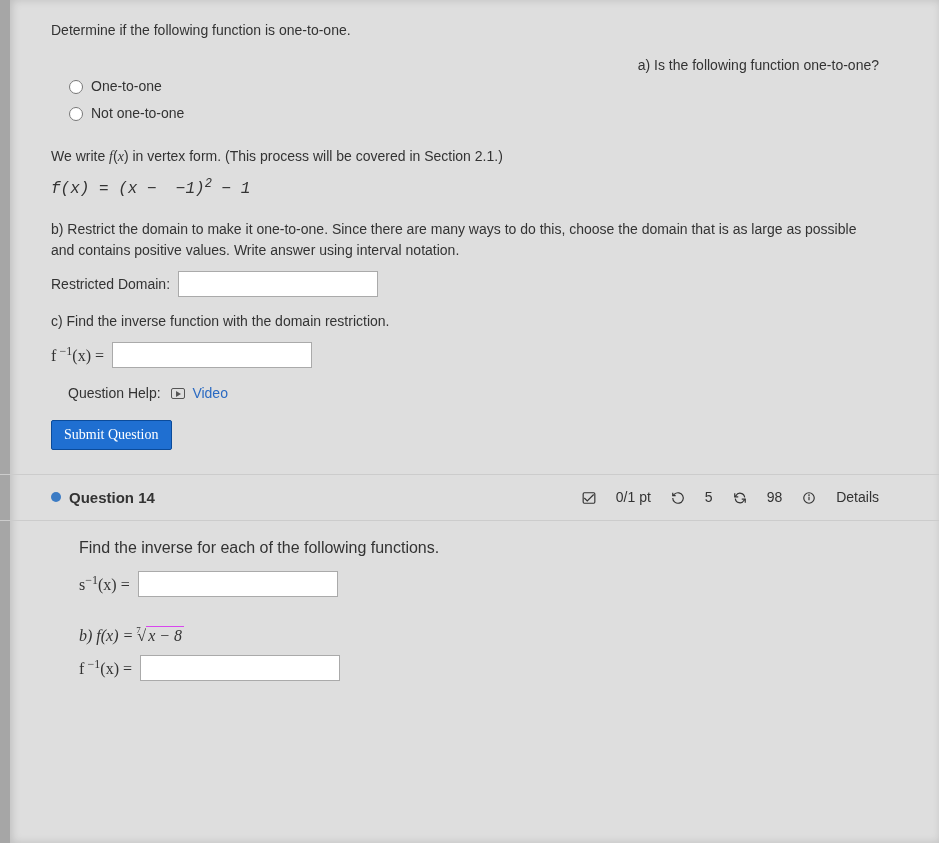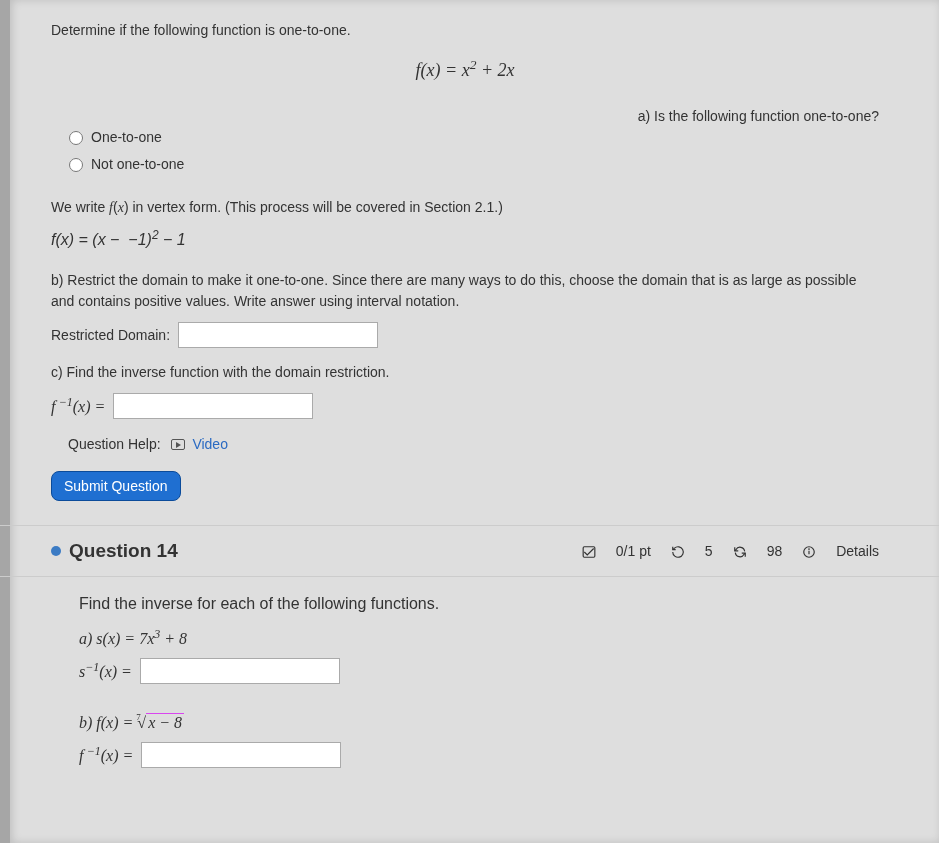--- a/index.html
+++ b/index.html
@@ -54,21 +54,21 @@
       font-size: 14px;
     }
     .radio-opt input[type="radio"] {
       width: 14px;
       height: 14px;
     }
     .explain {
       margin: 14px 0 8px;
     }
     .mathline {
-      font-family: Liberation Sans, sans-serif;
+      font-family: Liberation Mono, monospace;
       font-style: italic;
       font-size: 16px;
       margin: 2px 0 18px;
     }
     .part-text {
       margin: 10px 0;
     }
     .input-row {
       display: flex;
       align-items: center;
@@ -81,21 +81,20 @@
     .text-input {
       border: 1px solid #aaa;
       background: #fff;
       height: 26px;
       width: 200px;
       padding: 2px 6px;
       font-size: 14px;
     }
     .inv-label {
       font-family: 'Times New Roman', serif;
-      font-style: italic;
       font-size: 16px;
     }
     .help-row {
       margin: 14px 17px;
       font-size: 14px;
     }
     .help-row a {
       color: #2a6ac2;
       text-decoration: none;
     }
@@ -118,21 +117,22 @@
       border-top: 3px solid transparent;
       border-bottom: 3px solid transparent;
     }
     .submit-btn {
       background: #1f6fd1;
       color: #fff;
       border: 1px solid #0b4b9a;
       padding: 6px 12px;
       font-size: 14px;
       cursor: pointer;
-      border-radius: 8px;
+      border-radius: 2px;
+      font-family: Liberation Serif, serif;
     }
     .submit-wrap {
       margin: 16px 0 24px;
     }
     .divider {
       border-top: 1px solid #ccc;
       margin: 10px -60px 0 -90px;
     }
     .question-header {
       display: flex;
@@ -141,21 +141,21 @@
       padding: 14px 0 14px;
       border-bottom: 1px solid #ccc;
       margin: 0 -60px 18px -90px;
       padding-left: 90px;
       padding-right: 60px;
     }
     .qh-left {
       display: flex;
       align-items: center;
       gap: 8px;
-      font-size: 19px;
+      font-size: 15px;
       font-weight: bold;
     }
     .dot {
       width: 10px;
       height: 10px;
       border-radius: 50%;
       background: #3b7bc4;
       display: inline-block;
     }
     .qh-right {
@@ -191,23 +191,20 @@
       margin-bottom: 30px;
     }
   </style>
 </head>
 <body>
 
 <div class="page dim-overlay">
 
   <div class="question-body">
     <div class="prompt">Determine if the following function is one-to-one.</div>
-    <div class="equation-center">
-      <span style="font-style:italic">f</span>(<span style="font-style:italic">x</span>) = <span style="font-style:italic">x</span><span class="sup">2</span> + 2<span style="font-style:italic">x</span>
-    </div>
 
     <div class="sub-q">a) Is the following function one-to-one?</div>
     <div class="radio-group">
       <label class="radio-opt">
         <input type="radio" name="oto" style="">
         <span>One-to-one</span>
       </label>
       <label class="radio-opt">
         <input type="radio" name="oto" style="">
         <span>Not one-to-one</span>
@@ -287,23 +284,20 @@
           </svg>
       </span>
       <span>Details</span>
     </div>
   </div>
 
   <div class="q14-body">
     <div class="prompt">Find the inverse for each of the following functions.</div>
 
     <div class="part-block">
-      <div class="part-label">
-        a) <span>s</span>(<span>x</span>) = 7<span>x</span><span class="sup">3</span> + 8
-      </div>
       <div class="input-row">
         <span class="inv-label">
           <span>s</span><span class="sup">−1</span>(<span>x</span>) =
         </span>
         <input type="text" class="text-input" style="">
       </div>
     </div>
 
     <div class="part-block">
       <div class="part-label">

